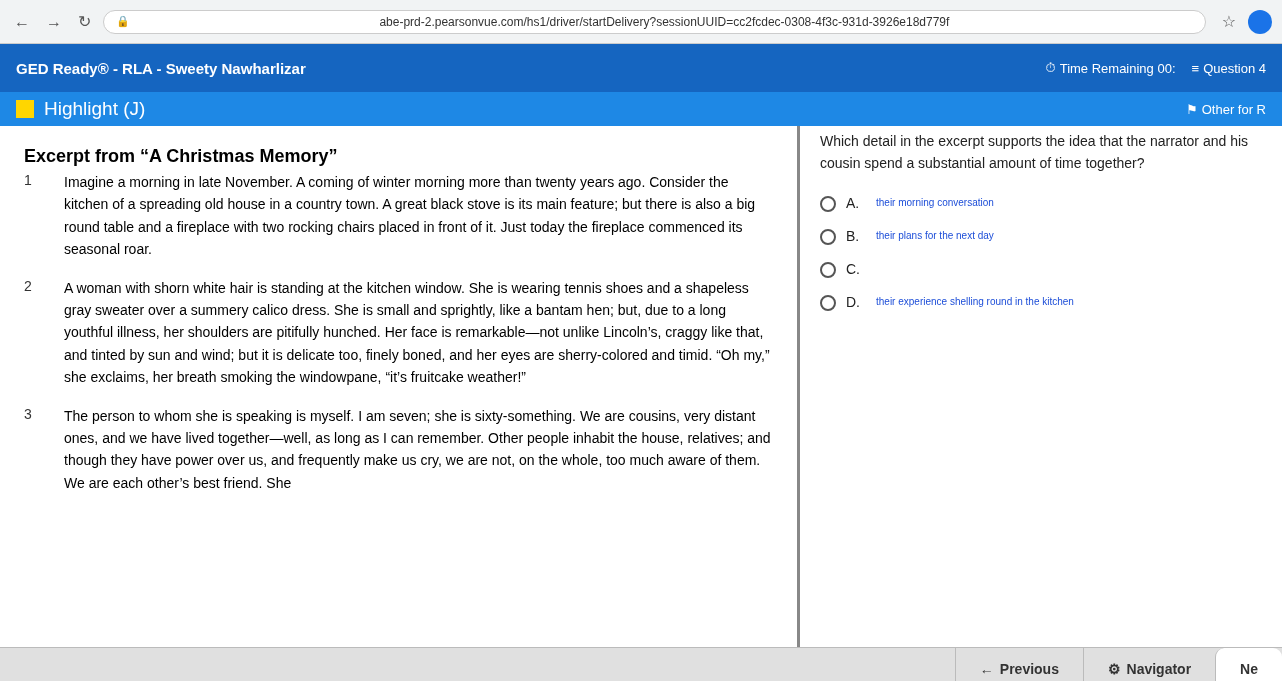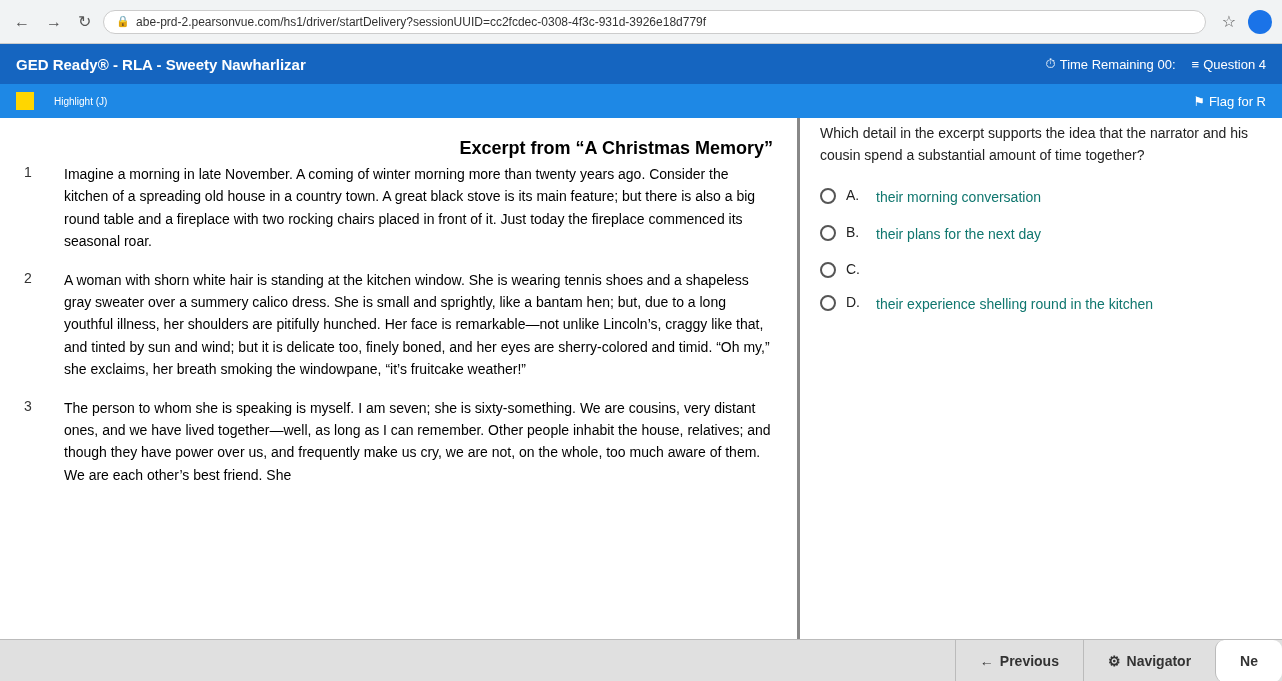--- a/index.html
+++ b/index.html
@@ -25,51 +25,51 @@
       border: 1px solid #ccc;
       border-radius: 20px;
       padding: 4px 12px;
       font-size: 12px;
       color: #333;
       display: flex;
       align-items: center;
       gap: 6px;
     }
     .browser-lock-icon { color: #555; font-size: 11px; }
-    .browser-url-text { flex: 1; }
+    .browser-url-text { flex: 1; text-align: center; }
     .browser-star { color: #555; font-size: 16px; margin-left: 8px; }
     .browser-avatar { width: 24px; height: 24px; border-radius: 50%; background: #1a73e8; margin-left: 4px; }
 
     
     .app-header {
       background: #1565c0;
       color: #fff;
       padding: 12px 16px;
-      height: 40px;
+      height: 48px;
       display: flex;
       align-items: center;
       justify-content: space-between;
     }
     .app-title { font-size: 15px; font-weight: bold; }
     .header-right { display: flex; align-items: center; gap: 16px; font-size: 13px; }
     .time-remaining { display: flex; align-items: center; gap: 4px; }
     .question-indicator { display: flex; align-items: center; gap: 4px; }
 
     
     .toolbar {
       background: #1e88e5;
       padding: 4px 16px;
       height: 34px;
       display: flex;
       align-items: center;
       justify-content: space-between;
     }
     .highlight-btn {
-      background: none; border: none; color: #fff; cursor: pointer; font-size: 10px;
-      display: flex; align-items: center; gap: 20px; justify-content: flex-end;
+      background: none; border: none; color: #fff; cursor: pointer; font-size: 19px;
+      display: flex; align-items: center; gap: 10px; justify-content: flex-end;
     }
     .highlight-swatch { width: 18px; height: 18px; background: #ffd600; display: inline-block; }
     .flag-btn {
       background: none; border: none; color: #fff; cursor: pointer; font-size: 13px;
       display: flex; align-items: center; gap: 4px;
     }
 
     
     .main-content {
       display: flex;
@@ -78,21 +78,21 @@
     }
 
     
     .passage-panel {
       width: 800px;
       border-right: 3px solid #888;
       overflow-y: auto;
       padding: 20px 24px;
       background: #fff;
     }
-    .passage-title { font-size: 18px; font-weight: bold; text-align: right; margin-bottom: 4px; }
+    .passage-title { font-size: 18px; font-weight: bold; text-align: left; margin-bottom: 4px; }
     .passage-author { font-size: 14px; text-align: center; color: #333; margin-bottom: 16px; }
     .passage-paragraph { display: flex; gap: 20px; margin-bottom: 16px; }
     .paragraph-num { color: #333; font-weight: normal; min-width: 20px; padding-top: 1px; }
     .paragraph-text { font-size: 14px; line-height: 1.6; color: #000000; }
 
     
     .question-panel {
       flex: 1;
       padding: 4px 20px;
       overflow-y: auto;
@@ -100,21 +100,21 @@
     }
     .question-text { font-size: 14px; line-height: 1.6; color: #222; margin-bottom: 20px; }
     .answer-option {
       display: flex; align-items: flex-start; gap: 10px; margin-bottom: 16px; cursor: pointer;
     }
     .answer-radio {
       width: 16px; height: 16px; border: 2px solid #555; border-radius: 50%; 
       background: #fff; flex-shrink: 0; margin-top: 1px; cursor: pointer;
     }
     .answer-letter { font-weight: normal; color: #222; min-width: 20px; }
-    .answer-text { font-size: 14px; color: #0f766e; line-height: 1.5; }
+    .answer-text { font-size: 10px; color: #1d4ed8; line-height: 1.5; }
 
     
     .footer-nav {
       background: #e0e0e0;
       height: 42px;
       display: flex;
       align-items: center;
       justify-content: flex-end;
       border-top: 1px solid #bbb;
       gap: 0;
@@ -161,21 +161,21 @@
   </div>
 </div>
 
 <div class="toolbar">
   <button class="highlight-btn">
     <span class="highlight-swatch"></span>
     <span>Highlight (J)</span>
   </button>
   <button class="flag-btn">
     <span>⚑</span>
-    <span>Flag for R</span>
+    <span>Other for R</span>
   </button>
 </div>
 
 <div class="main-content">
 
   <div class="passage-panel">
     <div class="passage-title">Excerpt from “A Christmas Memory”</div>
 
     <div class="passage-paragraph">
       <span class="paragraph-num">1</span>

